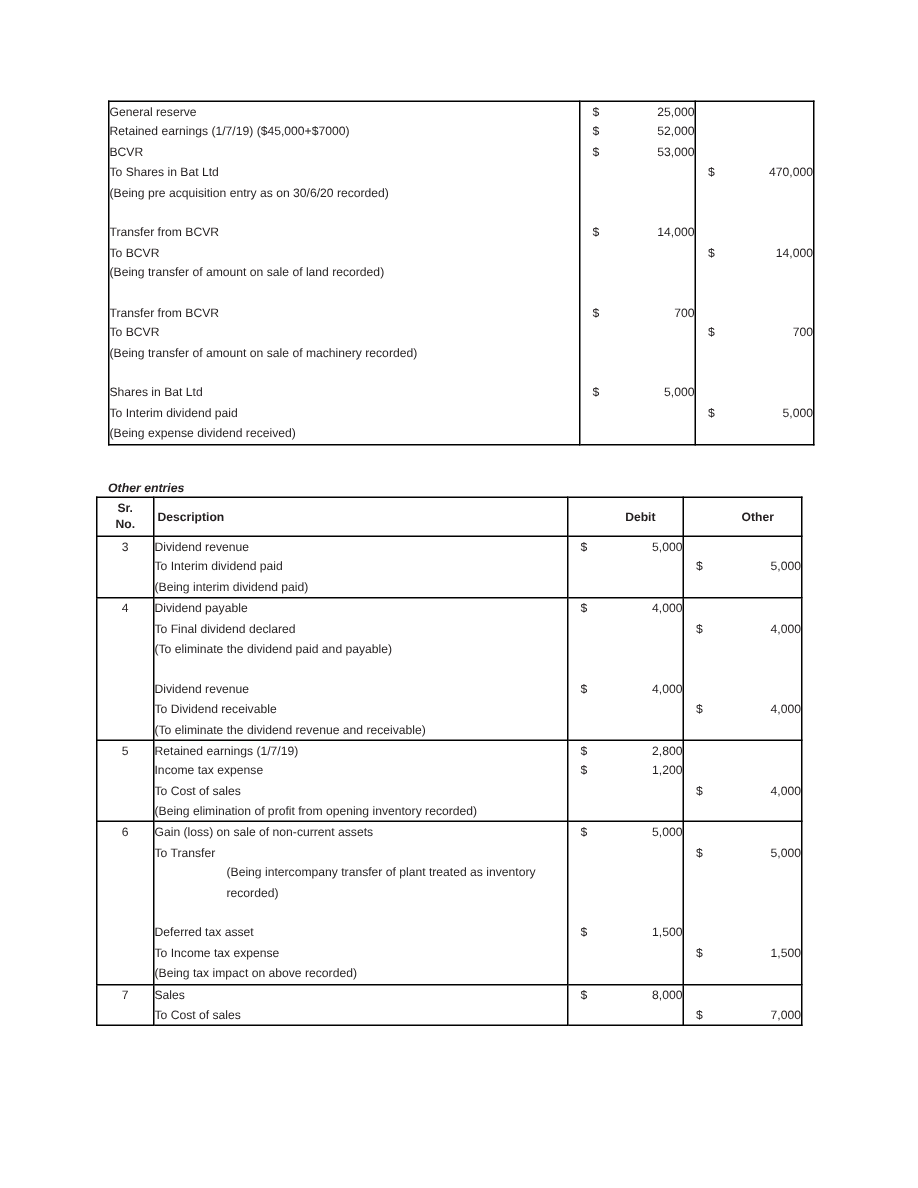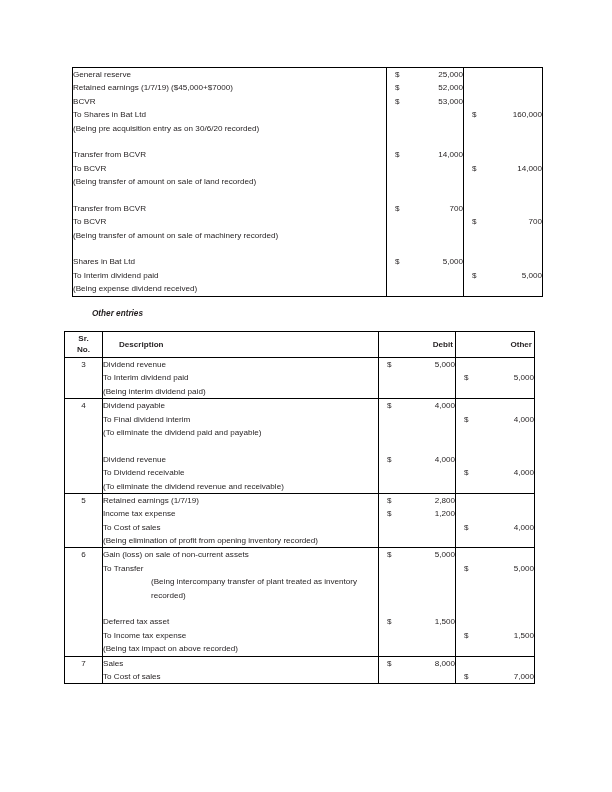--- a/index.html
+++ b/index.html
@@ -98,38 +98,37 @@
     font-size: 8.1px;
     padding: 2px 0 2px 0;
     vertical-align: middle;
   }
   .t2 thead th.h-sr {
     text-align: center;
     line-height: 10.5px;
   }
   .t2 thead th.h-desc {
     text-align: left;
-    padding-left: 16px;
+    padding-left: 2px;
   }
   .t2 thead th.h-debit,
   .t2 thead th.h-credit {
     text-align: right;
-    padding-right: 2px;
+    padding-right: 18px;
   }
 
   
   .caption {
     position: absolute;
     left: 72px;
-    top: 308px;
+    top: 320px;
     font-size: 8.2px;
     font-weight: bold;
     font-style: italic;
     line-height: 11px;
-    margin-left: 20px;
   }
 
   
   .clip {
     position: absolute;
     left: 0;
     top: 0;
     width: 612px;
     height: 721px;
     overflow: hidden;
@@ -203,21 +202,21 @@
             </div>
             <div class="money">&nbsp;</div>
             <div class="money">&nbsp;</div>
           </td>
           <td class="cell-num">
             <div class="money">&nbsp;</div>
             <div class="money">&nbsp;</div>
             <div class="money">&nbsp;</div>
             <div class="money">
               <span class="cur">$</span>
-              <span class="amt">160,000</span>
+              <span class="amt">470,000</span>
             </div>
             <div class="money">&nbsp;</div>
             <div class="money empty">&nbsp;</div>
             <div class="money">&nbsp;</div>
             <div class="money">
               <span class="cur">$</span>
               <span class="amt">14,000</span>
             </div>
             <div class="money">&nbsp;</div>
             <div class="money empty">&nbsp;</div>
@@ -286,21 +285,21 @@
               </div>
               <div class="money">&nbsp;</div>
             </td>
           </tr>
           <tr>
             <td class="cell-sr">
               <div class="ln">4</div>
             </td>
             <td class="cell-desc">
               <div class="ln">Dividend payable</div>
-              <div class="ln">To Final dividend interim</div>
+              <div class="ln">To Final dividend declared</div>
               <div class="ln">(To eliminate the dividend paid and payable)</div>
               <div class="ln blank"></div>
               <div class="ln">Dividend revenue</div>
               <div class="ln">To Dividend receivable</div>
               <div class="ln">(To eliminate the dividend revenue and receivable)</div>
             </td>
             <td class="cell-num">
               <div class="money">
                 <span class="cur">$</span>
                 <span class="amt">4,000</span>

